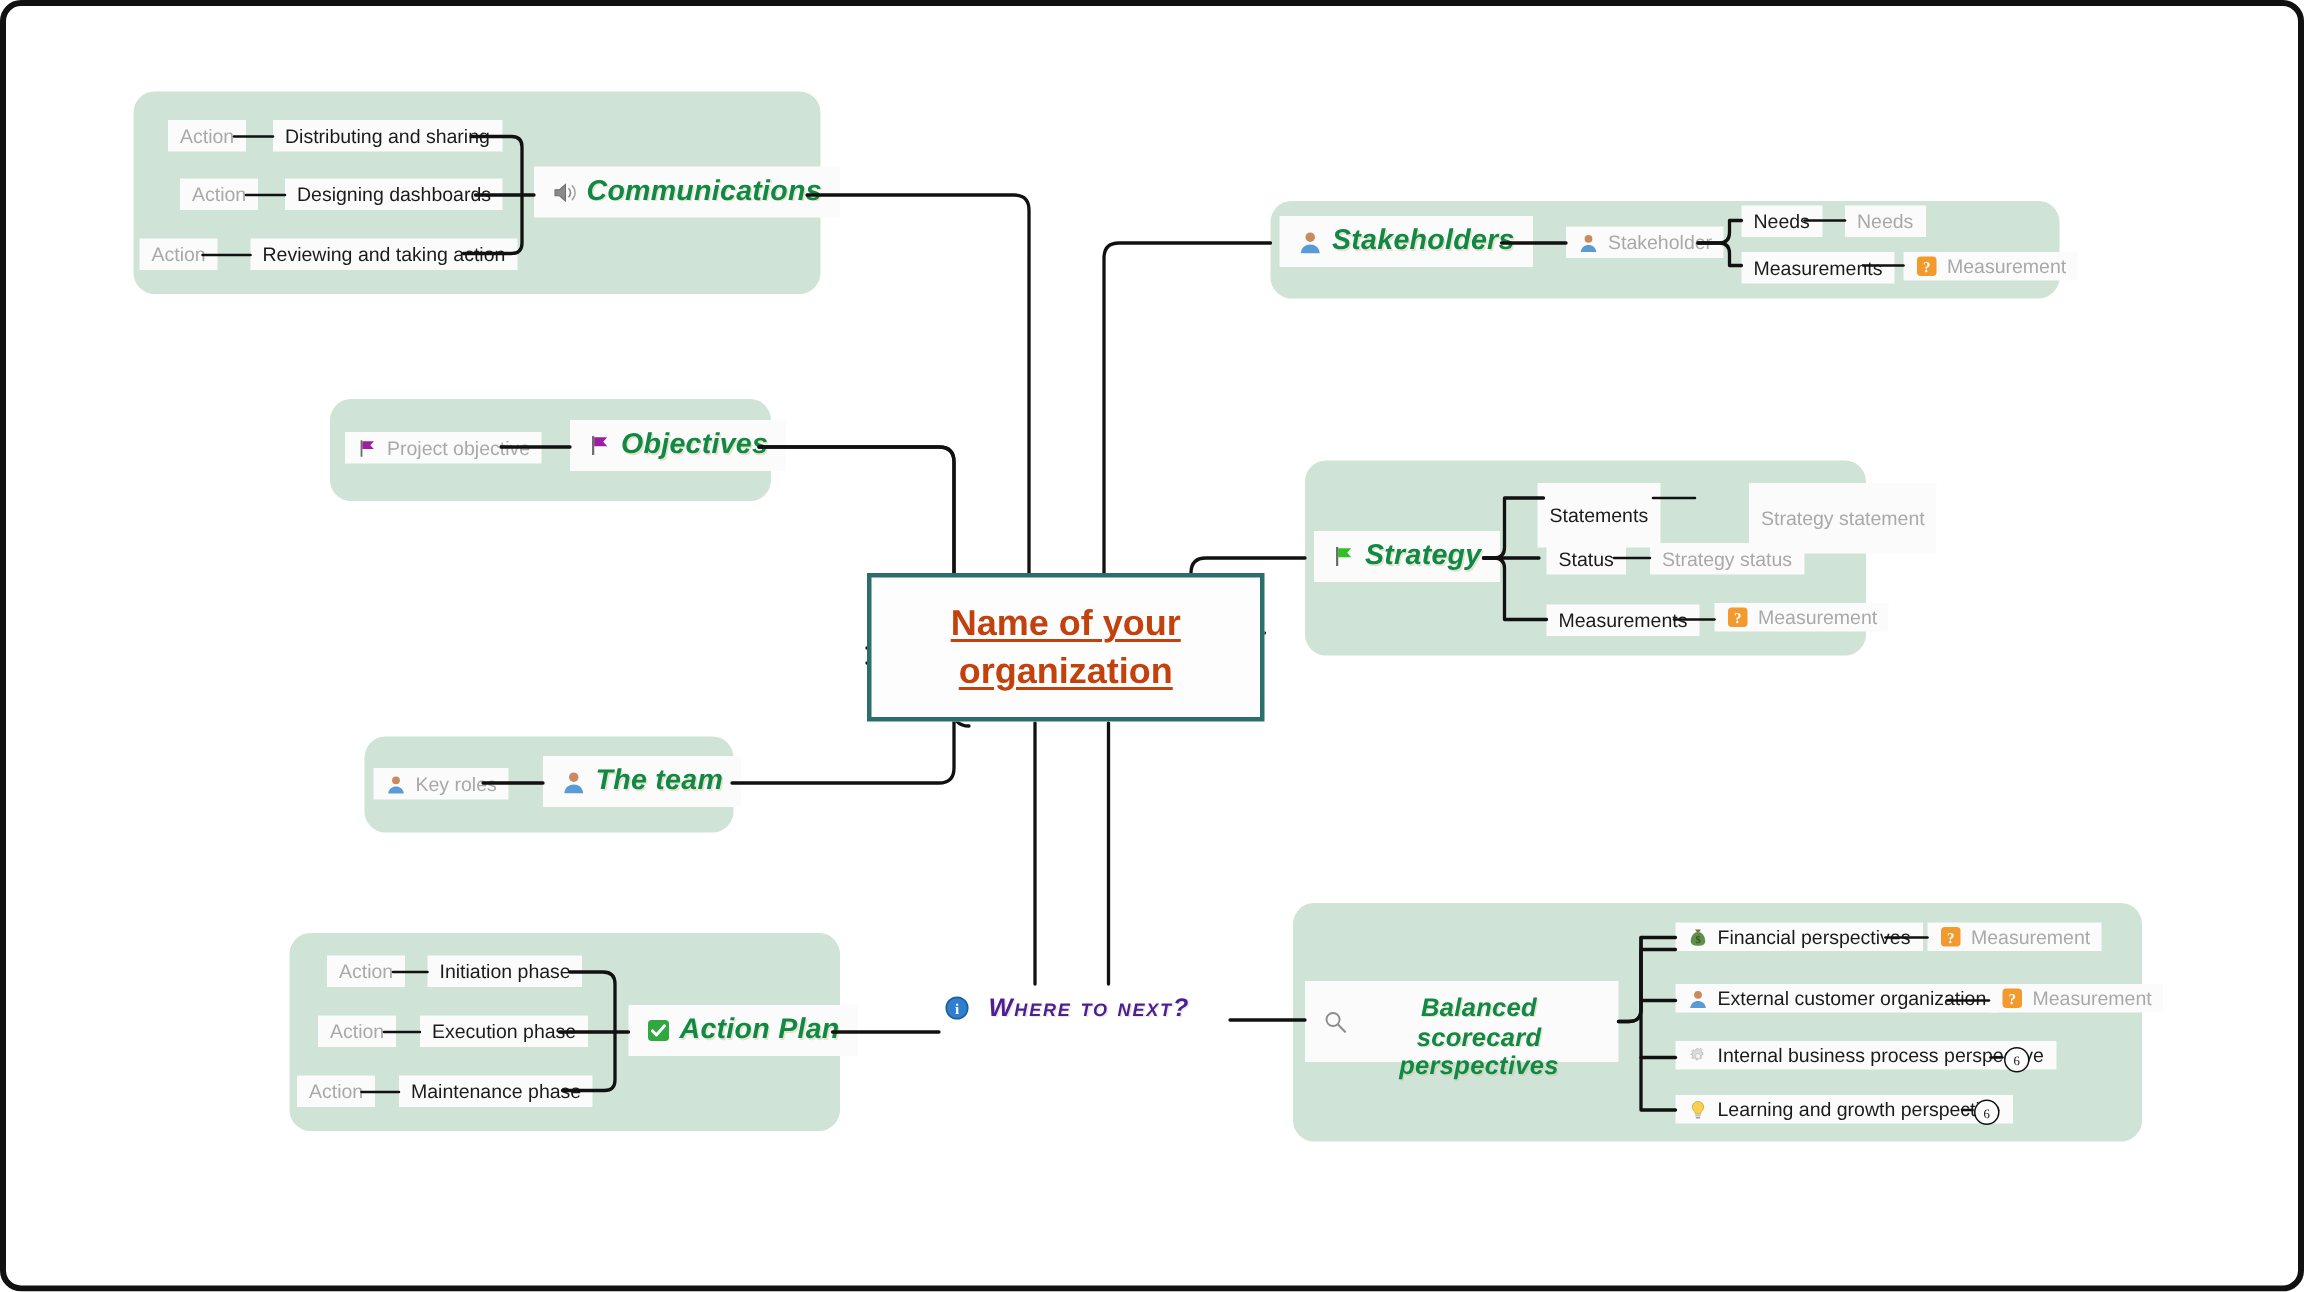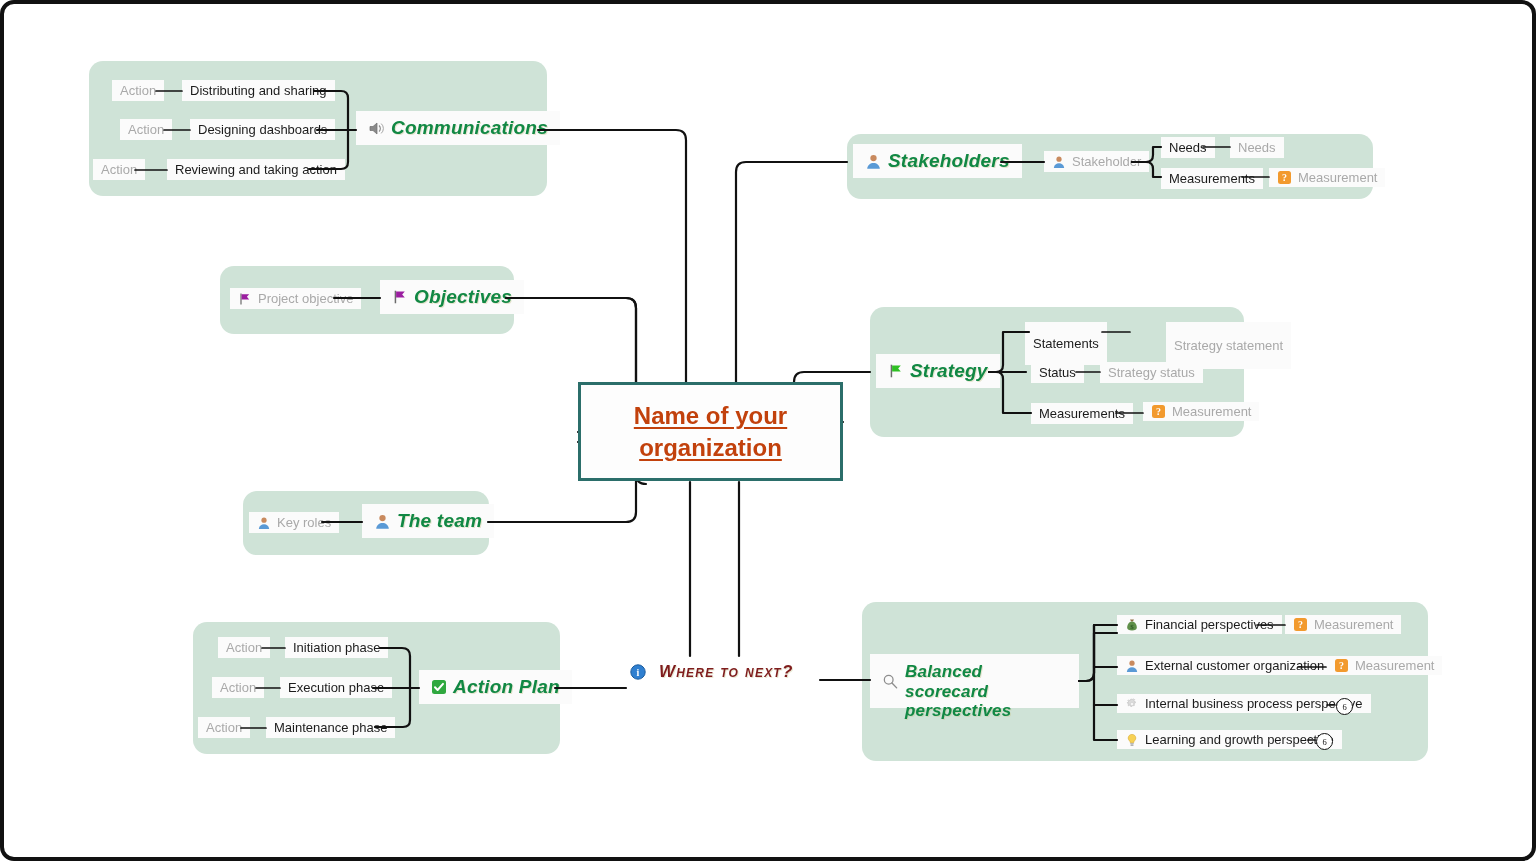--- a/index.html
+++ b/index.html
@@ -18,33 +18,33 @@
 
   
   .ghost .lbl{color:#a9a9a9;font-size:13px;}
   .plain .lbl{color:#1b1b1b;font-size:13px;}
 
   
   .branch{padding:6px 12px;}
   .branch .lbl{color:#118844;font-weight:bold;font-style:italic;font-size:19px;
                letter-spacing:.2px;text-shadow:1px 1px 0 rgba(200,200,150,.45);}
   .branch.small .lbl{font-size:17px;}
-  .branch.two-line .lbl{white-space:normal;line-height:1.15;text-align:left;margin-top:21px;}
+  .branch.two-line .lbl{white-space:normal;line-height:1.15;text-align:center;margin-top:21px;}
 
   
   #center-node{position:absolute;left:574px;top:378px;width:265px;height:99px;
        background:#fdfdfd;border:3px solid #2b6e6a;box-sizing:border-box;
        display:flex;align-items:center;justify-content:center;z-index:6;}
   #center-node .lbl{color:#c2410c;font-weight:bold;font-size:24px;line-height:1.3;
        text-align:center;text-decoration:underline;text-decoration-thickness:2px;
        text-underline-offset:3px;}
 
   
   #wtn{position:absolute;left:626px;top:658px;display:flex;align-items:center;gap:7px;z-index:6;}
-  #wtn .lbl{color:#7f1d1d;font-weight:bold;font-style:italic;font-size:17px;
+  #wtn .lbl{color:#4c1d95;font-weight:bold;font-style:italic;font-size:17px;
             font-variant:small-caps;letter-spacing:1.2px;
             text-shadow:1px 1px 0 rgba(200,200,150,.4);}
 
   
   .svg-lines{position:absolute;left:0;top:0;width:1536px;height:861px;z-index:1;pointer-events:none;}
   .ln{fill:none;stroke:#111111;stroke-width:2.2;stroke-linecap:round;stroke-linejoin:round;}
   .ln.thin{stroke-width:1.7;}
 
   
   .ico{flex:0 0 auto;display:inline-block;margin-right:6px;line-height:0;}

